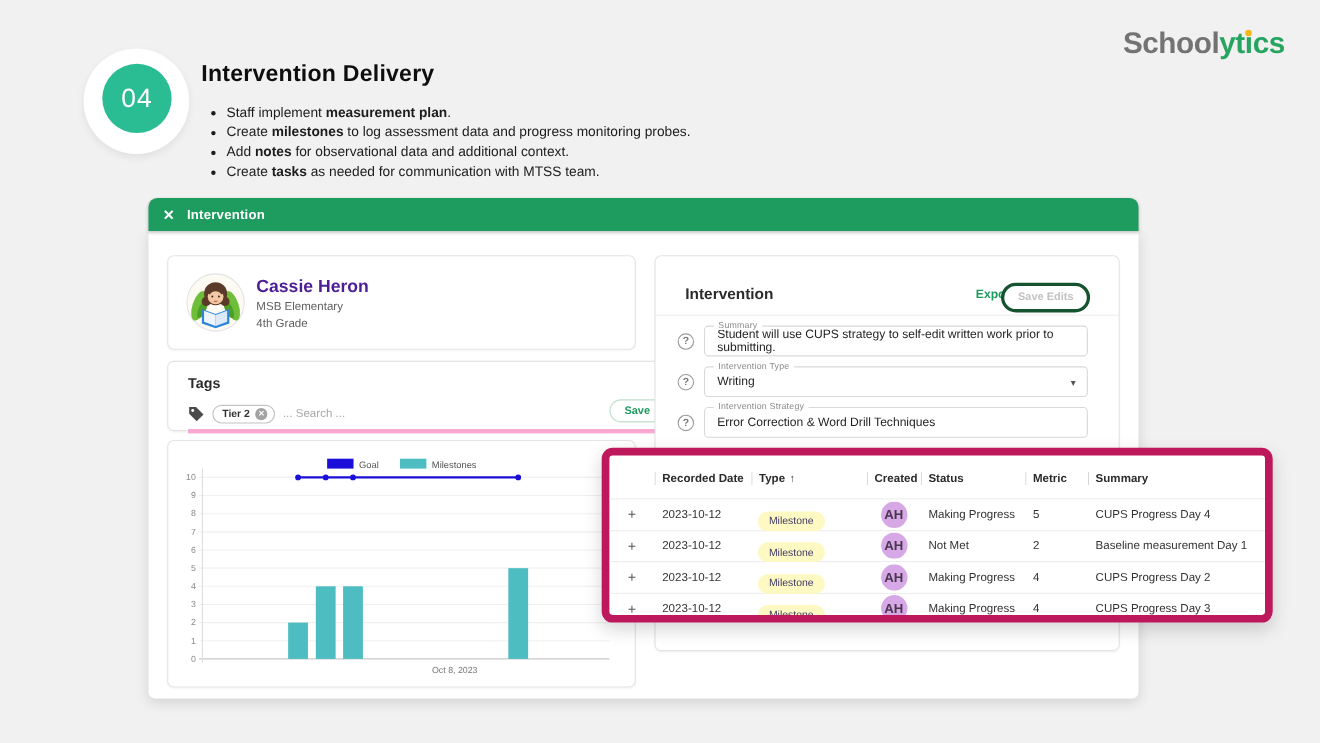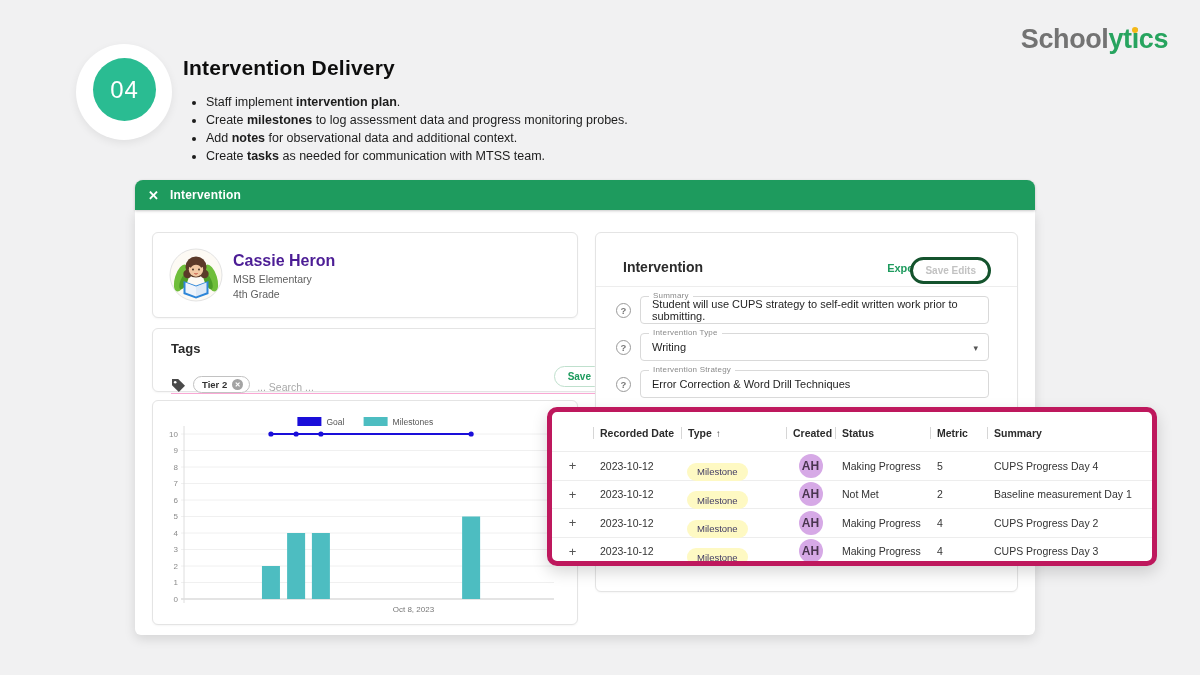--- a/index.html
+++ b/index.html
@@ -50,21 +50,21 @@
   .student-card { left:17px; top:22px; width:426px; height:86px; }
   .avatar-img { position:absolute; left:16px; top:15px; width:54px; height:54px; }
   .student-info { position:absolute; left:80px; top:19px; }
   .student-name { font-size:16px; font-weight:bold; color:#4c1d95; }
   .student-sub { font-size:10.5px; color:#5f5f5f; margin-top:3px; }
 
   
   .tags-card { left:17px; top:118px; width:472px; height:64px; }
   .tags-title { position:absolute; left:18px; top:12px; font-size:13px; font-weight:bold; color:#2b2b2b; }
   .tags-row { position:absolute; left:18px; right:18px; top:33px; height:32px;
-              display:flex; align-items:flex-end; border-bottom:1px solid #f9a8d4; }
+              display:flex; align-items:center; border-bottom:4px solid #f9a8d4; }
   .tag-glyph { margin-right:7px; display:flex; }
   .chip { display:inline-flex; align-items:center; border:1px solid #c2c2c2; border-radius:10px;
           padding:2px 6px 2px 8px; font-size:9.5px; font-weight:bold; color:#333; background:#fff; }
   .chip-x { width:11px; height:11px; border-radius:50%; background:#a3a3a3; color:#fff; font-size:7px;
             line-height:11px; text-align:center; margin-left:5px; }
   .tags-search { border:none; outline:none; font-size:10.5px; color:#444; margin-left:7px; flex:1;
                  font-family:"Liberation Sans", sans-serif; background:transparent; }
   .tags-search::placeholder { color:#a8a8a8; }
   .tags-save { border:1px solid #bfe0cd; border-radius:12px; background:#fff; color:#1e9b5e;
                font-size:10px; font-weight:bold; padding:4px 13px; margin-bottom:6px; cursor:pointer;
@@ -87,21 +87,21 @@
             margin-right:9px; flex:none; }
   .field { position:relative; flex:1; border:1px solid #d9d9d9; border-radius:4px; height:28px;
            display:flex; align-items:center; padding:0 24px 0 11px; font-size:11px; color:#1f1f1f; background:#fff; }
   .field-label { position:absolute; top:-5px; left:8px; background:#fff; padding:0 4px;
                  font-size:8px; color:#8a8a8a; letter-spacing:.2px; line-height:1; }
   .field-caret { position:absolute; right:10px; top:9px; font-size:9px; color:#555; }
   .fr-1 { top:63px; } .fr-2 { top:100px; } .fr-3 { top:137px; }
 
   
   .table-card { position:absolute; left:547px; top:407px; width:610px; height:159px; background:#fff;
-    border:5px solid #be185d; border-radius:10px; z-index:5; overflow:hidden;
+    border:7px solid #be185d; border-radius:10px; z-index:5; overflow:hidden;
     box-shadow:0 6px 16px rgba(0,0,0,.16); }
   .t-row { display:grid; grid-template-columns:41px 88px 105px 49px 95px 57px 1fr; align-items:center; }
   .t-head { height:36px; font-size:10.5px; font-weight:bold; color:#2b2b2b; margin-top:3px; }
   .t-data { height:28.5px; border-top:1px solid #ededed; font-size:10.5px; color:#333; cursor:pointer; }
   .t-cell { display:flex; align-items:center; overflow:hidden; white-space:nowrap; }
   .t-cell.h:not(.first)::before { content:""; width:1px; height:12px; background:#d6d6d6;
     display:inline-block; margin-right:6px; flex:none; }
   .t-cell.txt { padding-left:7px; }
   .t-cell.plus { justify-content:center; color:#555; font-size:13px; }
   .pill { display:inline-block; background:#fef9c3; color:#3f3a63; border-radius:9px;
@@ -114,21 +114,21 @@
 <body>
 
 <div class="slide">
 
   <div class="badge">
     <div class="badge-inner">04</div>
   </div>
 
   <div class="slide-title">Intervention Delivery</div>
   <ul class="bullet-list" id="bullet-list">
-      <li><span>Staff implement </span><span class="b">intervention plan</span><span>.</span></li>
+      <li><span>Staff implement </span><span class="b">measurement plan</span><span>.</span></li>
       <li><span>Create </span><span class="b">milestones</span><span> to log assessment data and progress monitoring probes.</span></li>
       <li><span>Add </span><span class="b">notes</span><span> for observational data and additional context.</span></li>
       <li><span>Create </span><span class="b">tasks</span><span> as needed for communication with MTSS team.</span></li>
     </ul>
 
   <div class="logo">
     <span class="lg-gray">School</span><span class="lg-green">yt</span><span class="i-wrap"><span>i</span><span class="i-dot"></span></span><span class="lg-green">cs</span>
   </div>
 
   <div class="modal">

